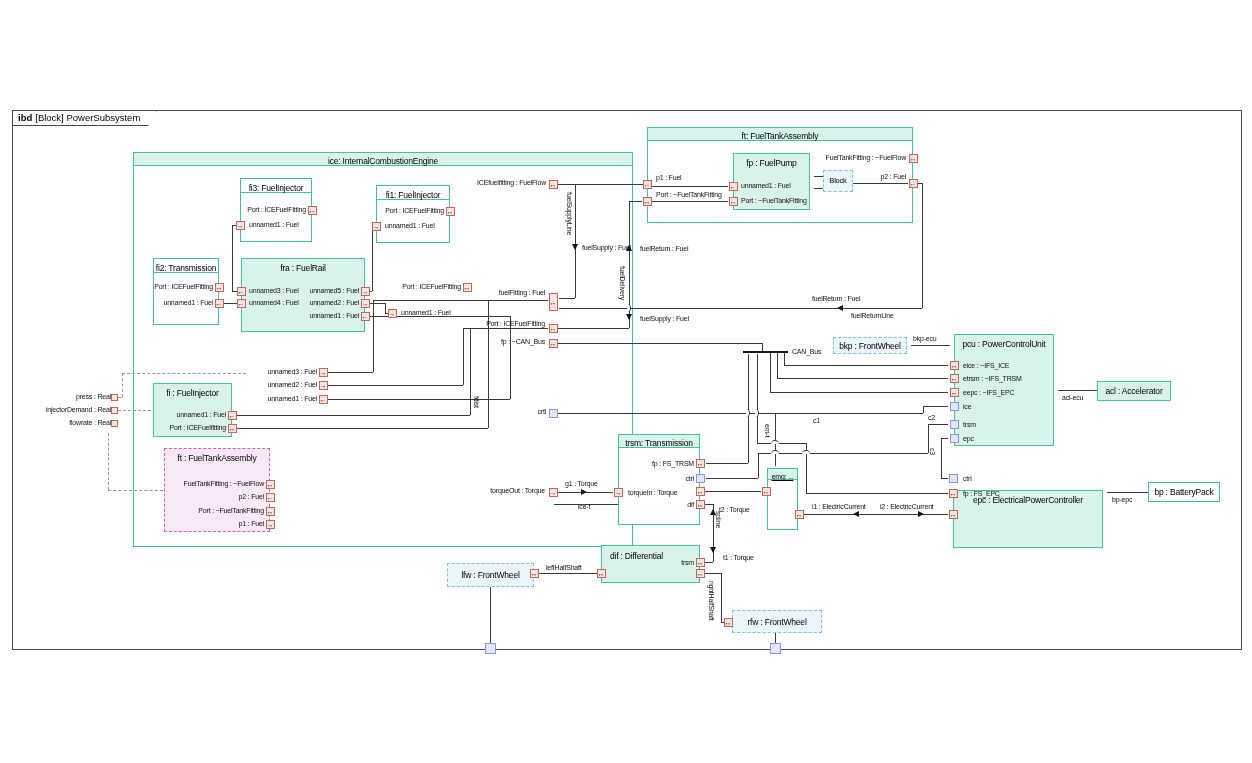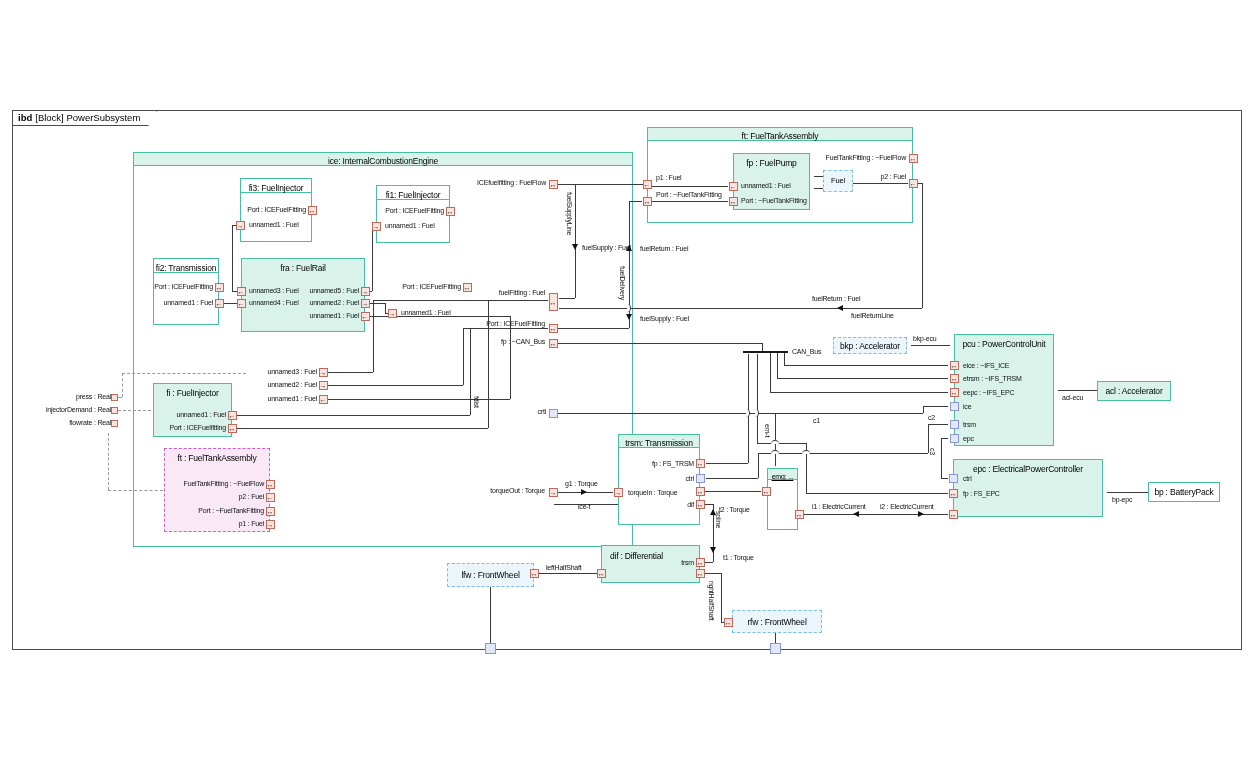--- a/index.html
+++ b/index.html
@@ -68,31 +68,31 @@
     </div>
     <div class="blk pinkB" style="left: 164px; top: 448px; width: 106px; height: 84px;">
       <div class="ttl ttlC" style="top: 4px;">ft : FuelTankAssembly</div>
     </div>
     <div class="blk tealF" style="left: 733px; top: 153px; width: 77px; height: 57px;">
       <div class="ttl ttlC" style="top: 4px;">fp : FuelPump</div>
     </div>
     <div class="blk tealF" style="left: 954px; top: 334px; width: 100px; height: 112px;">
       <div class="ttl ttlC" style="top: 4px;">pcu : PowerControlUnit</div>
     </div>
-    <div class="blk tealF" style="left: 953px; top: 459px; width: 150px; height: 58px;">
+    <div class="blk tealF" style="left: 953px; top: 490px; width: 150px; height: 58px;">
       <div class="ttl ttlC" style="top: 4px;">epc : ElectricalPowerController</div>
     </div>
     <div class="blk tealF" style="left: 601px; top: 545px; width: 99px; height: 38px;">
       <div class="ttl ttlC" style="top: 5px; text-align: left; left: 8px;">dif : Differential</div>
     </div>
     <div class="blk blueB" style="left: 823px; top: 170px; width: 30px; height: 22px;">
-      <div class="ttl ttlC" style="top: 50%; transform: translateY(-55%); font-size: 7.5px;">Fuel</div>
+      <div class="ttl ttlC" style="top: 50%; transform: translateY(-55%); font-size: 7.5px;">Block</div>
     </div>
     <div class="blk blueB" style="left: 833px; top: 337px; width: 74px; height: 17px;">
-      <div class="ttl ttlC" style="top: 50%; transform: translateY(-55%);">bkp : Accelerator</div>
+      <div class="ttl ttlC" style="top: 50%; transform: translateY(-55%);">bkp : FrontWheel</div>
     </div>
     <div class="blk tealF" style="left: 1097px; top: 381px; width: 74px; height: 20px;">
       <div class="ttl ttlC" style="top: 50%; transform: translateY(-55%);">acl : Accelerator</div>
     </div>
     <div class="blk teal" style="left: 1148px; top: 482px; width: 72px; height: 20px;">
       <div class="ttl ttlC" style="top: 50%; transform: translateY(-55%);">bp : BatteryPack</div>
     </div>
     <div class="blk blueB" style="left: 447px; top: 563px; width: 87px; height: 24px;">
       <div class="ttl ttlC" style="top: 50%; transform: translateY(-55%);">lfw : FrontWheel</div>
     </div>

